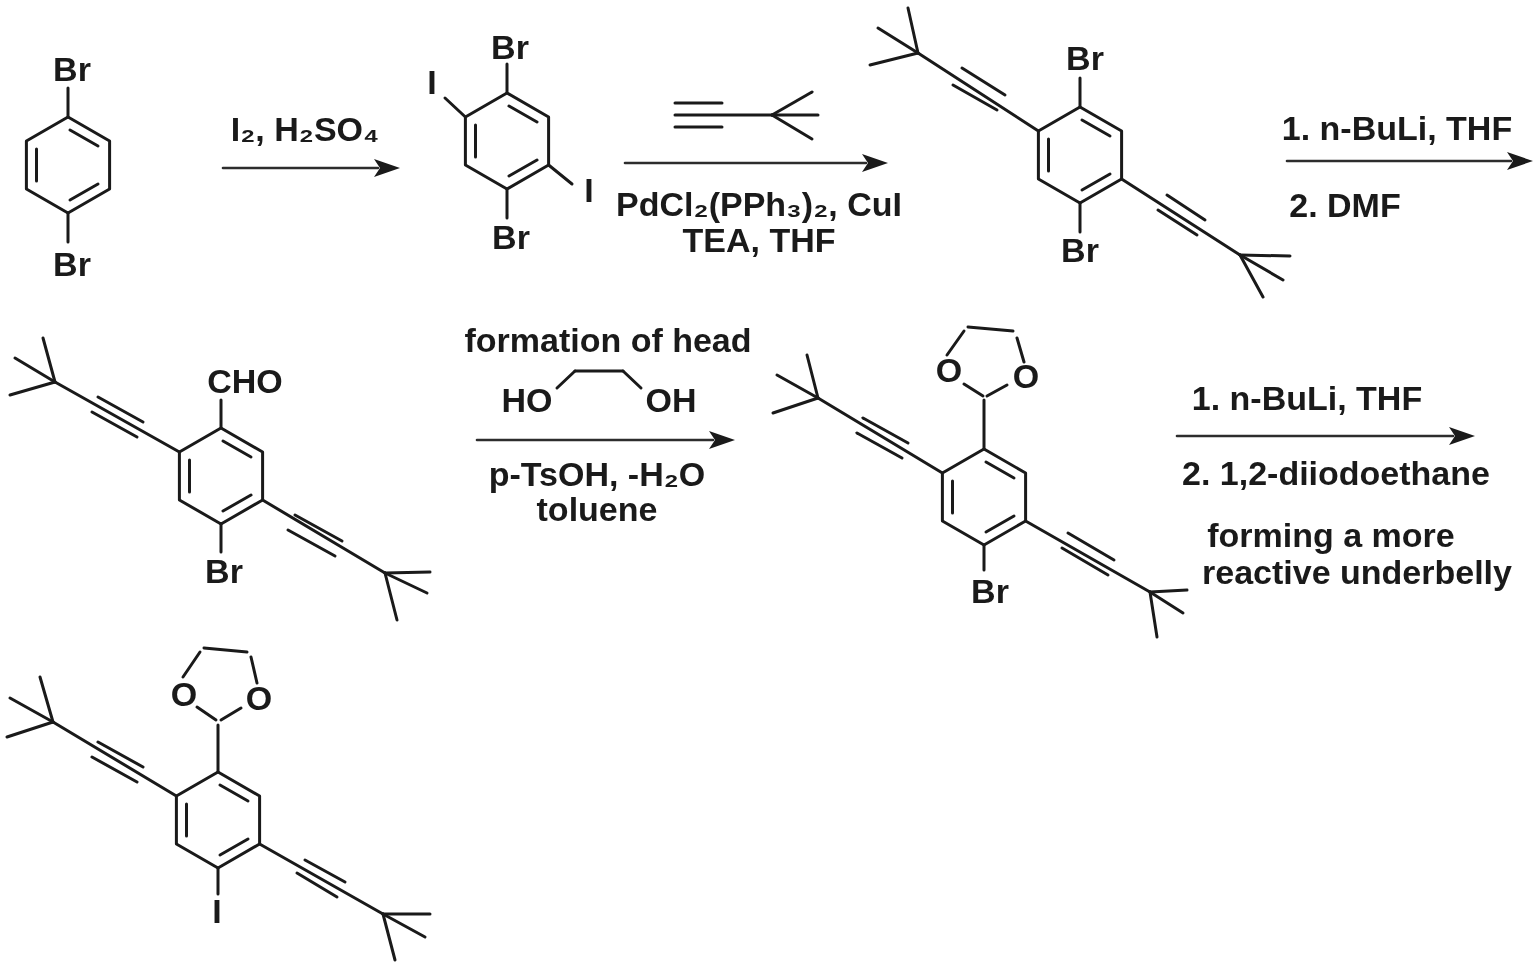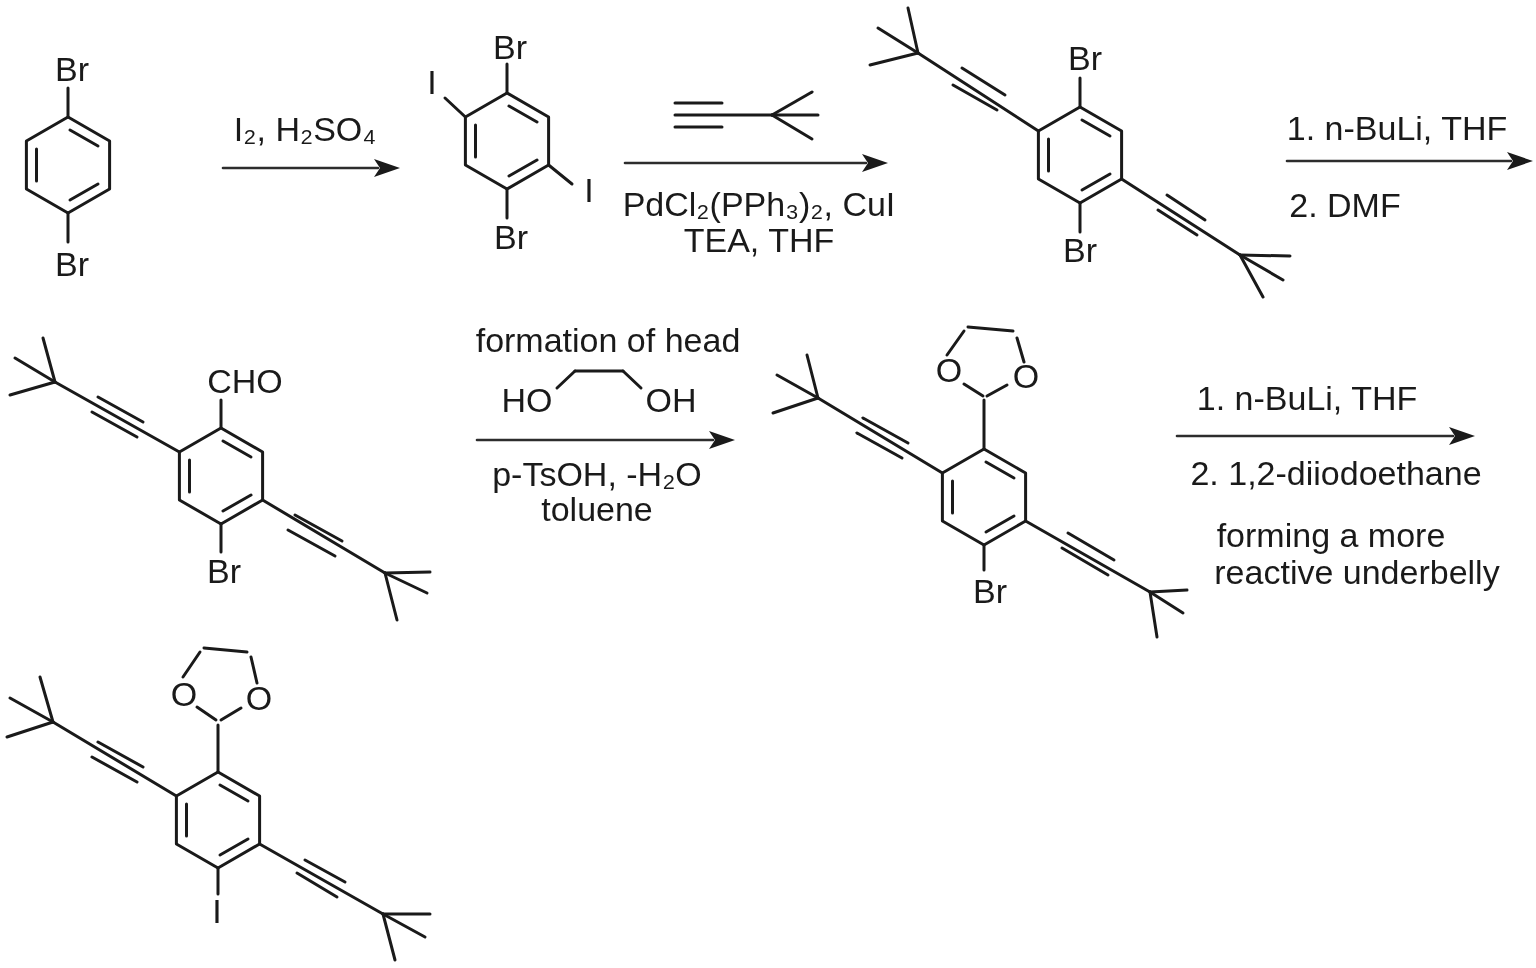--- a/index.html
+++ b/index.html
@@ -2,21 +2,21 @@
 <html><head>
 <meta charset="utf-8">
 <style>
   html, body {
     margin: 0; padding: 0;
     width: 1536px; height: 968px;
     background: #ffffff;
     overflow: hidden;
     font-family: "Liberation Sans", "DejaVu Sans", sans-serif;
   }
-  .scheme { position: relative; width: 1536px; height: 968px; }
+  .scheme { position: relative; width: 1536px; height: 968px; font-weight: bold; }
   svg { display: block; }
   
   g.sk line, g.sk path {
     stroke: #1a1a1a;
     stroke-width: 3;
     fill: none;
     stroke-linecap: round;
     stroke-linejoin: round;
   }
   

